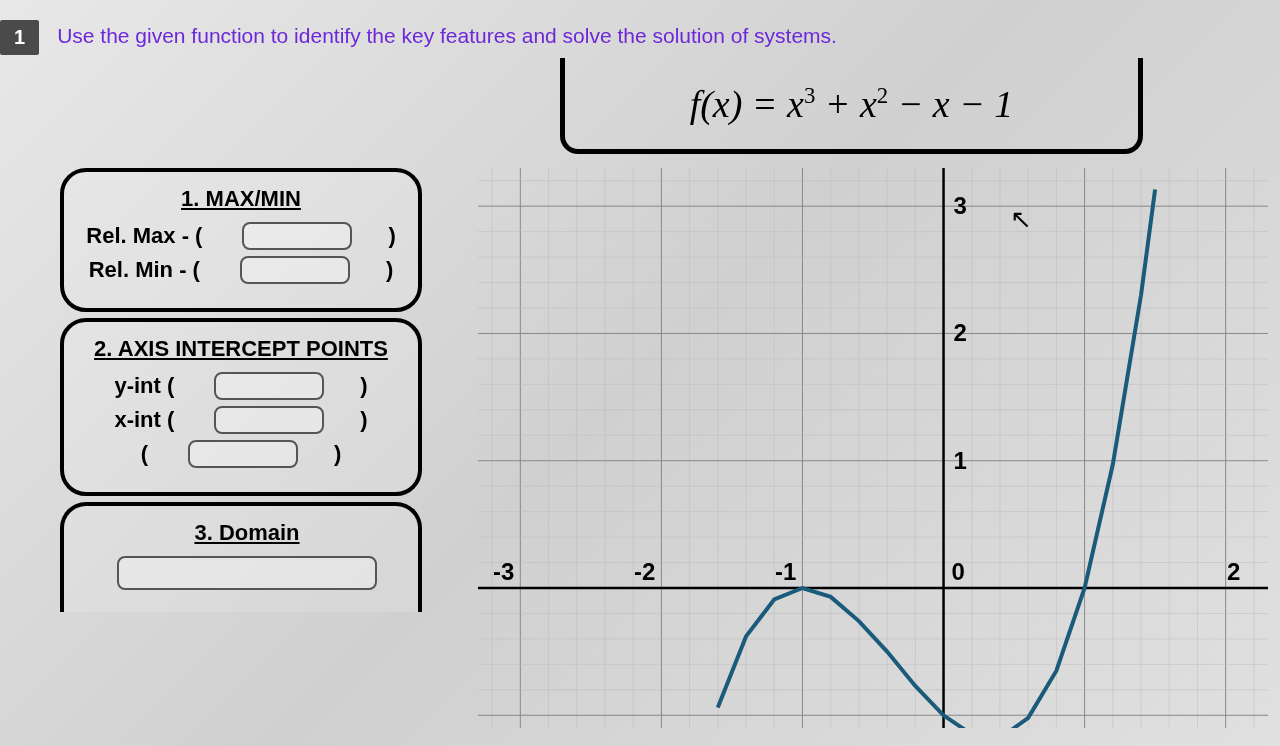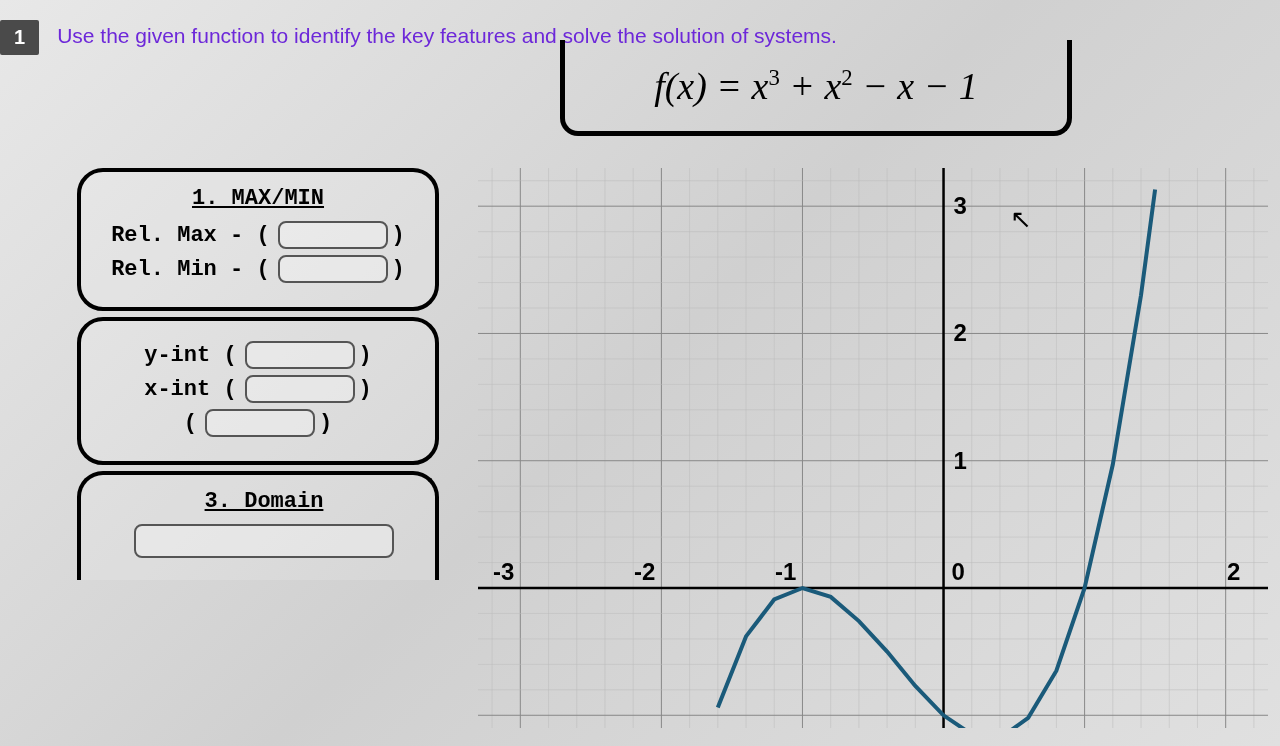--- a/index.html
+++ b/index.html
@@ -25,45 +25,44 @@
     margin-right: 18px;
     border-radius: 2px;
   }
   .instruction {
     font-size: 21px;
     color: #6d28d9;
     padding-top: 4px;
   }
   .formula-box {
     position: absolute;
-    top: 40px;
+    top: 58px;
     left: 560px;
-    width: 512px;
+    width: 583px;
     height: 96px;
     border-left: 5px solid #000;
     border-right: 5px solid #000;
     border-bottom: 5px solid #000;
     border-radius: 0 0 18px 18px;
     display: flex;
     align-items: center;
     justify-content: center;
   }
   .formula {
     font-family: "Cambria Math", "Times New Roman", serif;
     font-size: 38px;
     font-style: italic;
     color: #000;
   }
   .formula sup { font-size: 0.6em; font-style: normal; }
   .panels {
     position: absolute;
-    left: 77px;
+    left: 60px;
     top: 168px;
     width: 362px;
-    font-family: Liberation Mono, monospace;
   }
   .panel {
     border: 4px solid #000;
     border-radius: 26px;
     background: rgba(255,255,255,0.15);
     margin-bottom: 6px;
     padding: 14px 20px 18px 20px;
     position: relative;
   }
   .panel h3 {
@@ -75,20 +74,21 @@
     color: #000;
   }
   .panel .row {
     font-size: 22px;
     font-weight: bold;
     color: #000;
     margin: 6px 0;
     display: flex;
     align-items: center;
     justify-content: center;
+    gap: 32px;
   }
   .blank {
     display: inline-block;
     border: 2px solid #555;
     border-radius: 8px;
     min-width: 110px;
     height: 28px;
     margin: 0 4px;
     background: rgba(255,255,255,0.3);
     vertical-align: middle;
@@ -166,20 +166,21 @@
       <span>)</span>
     </div>
     <div class="row">
       <span class="label">Rel. Min - (</span>
       <span class="blank"></span>
       <span>)</span>
     </div>
   </div>
 
   <div class="panel">
+    <h3>2. AXIS INTERCEPT POINTS</h3>
     <div class="row">
       <span class="label">y-int (</span>
       <span class="blank"></span>
       <span>)</span>
     </div>
     <div class="row">
       <span class="label">x-int (</span>
       <span class="blank"></span>
       <span>)</span>
     </div>

